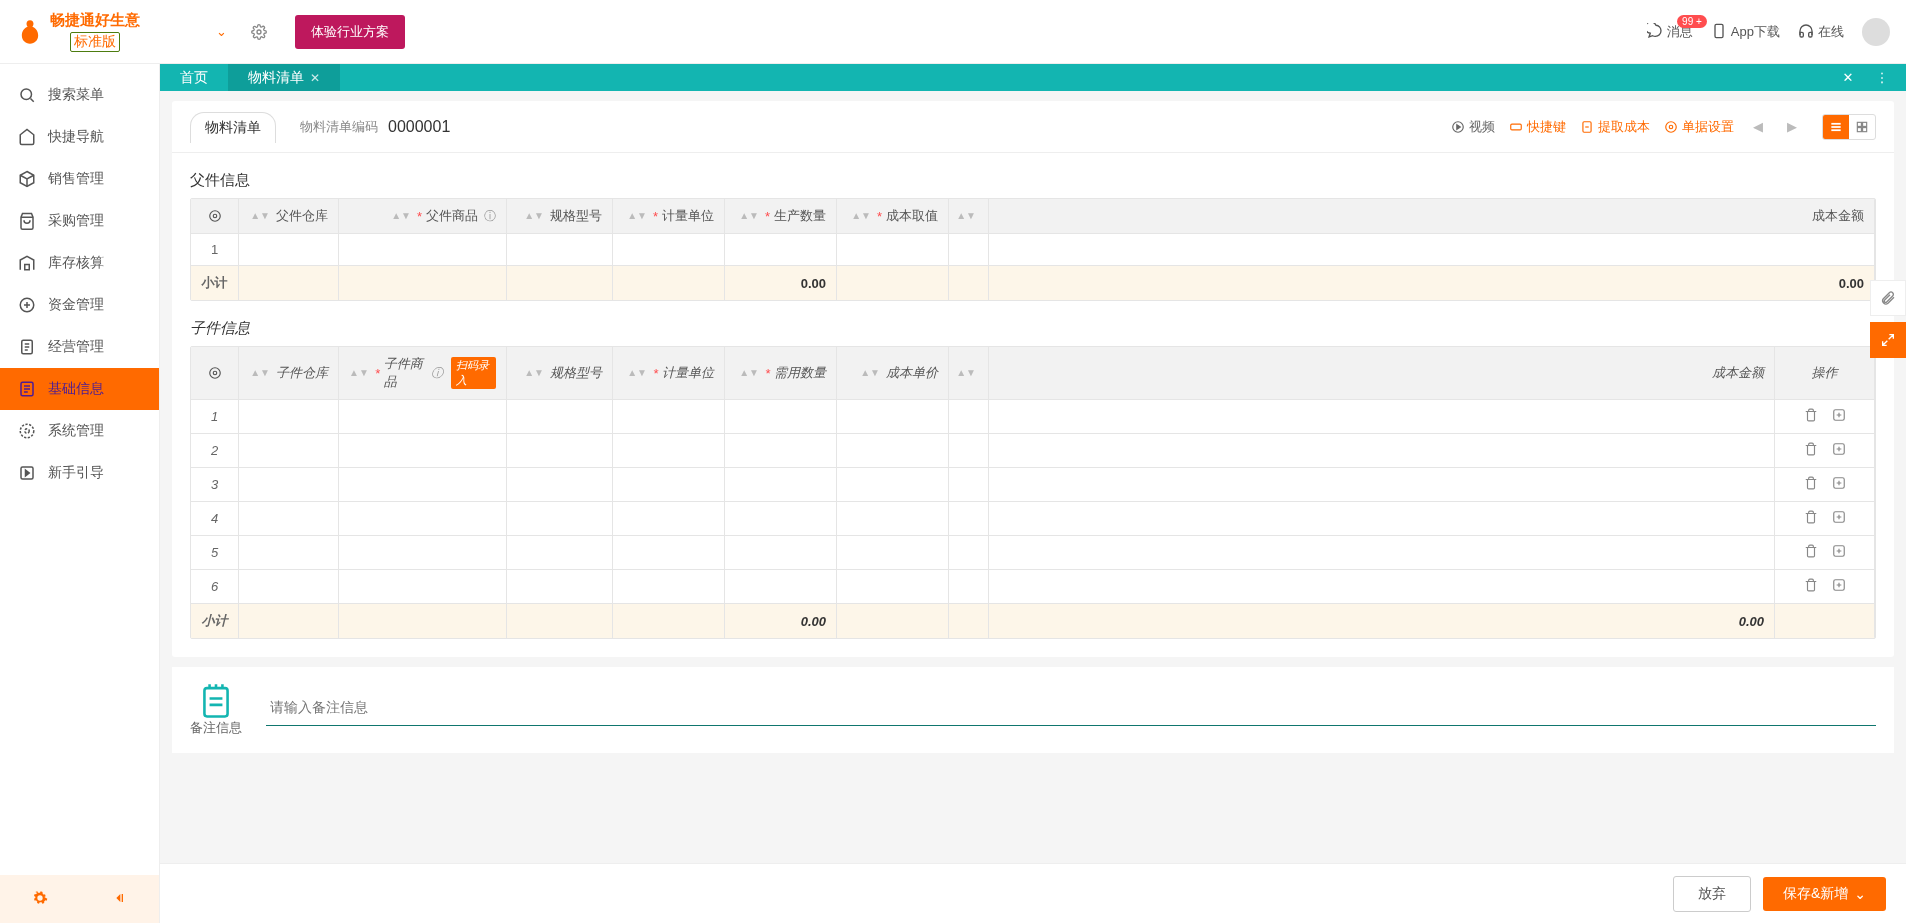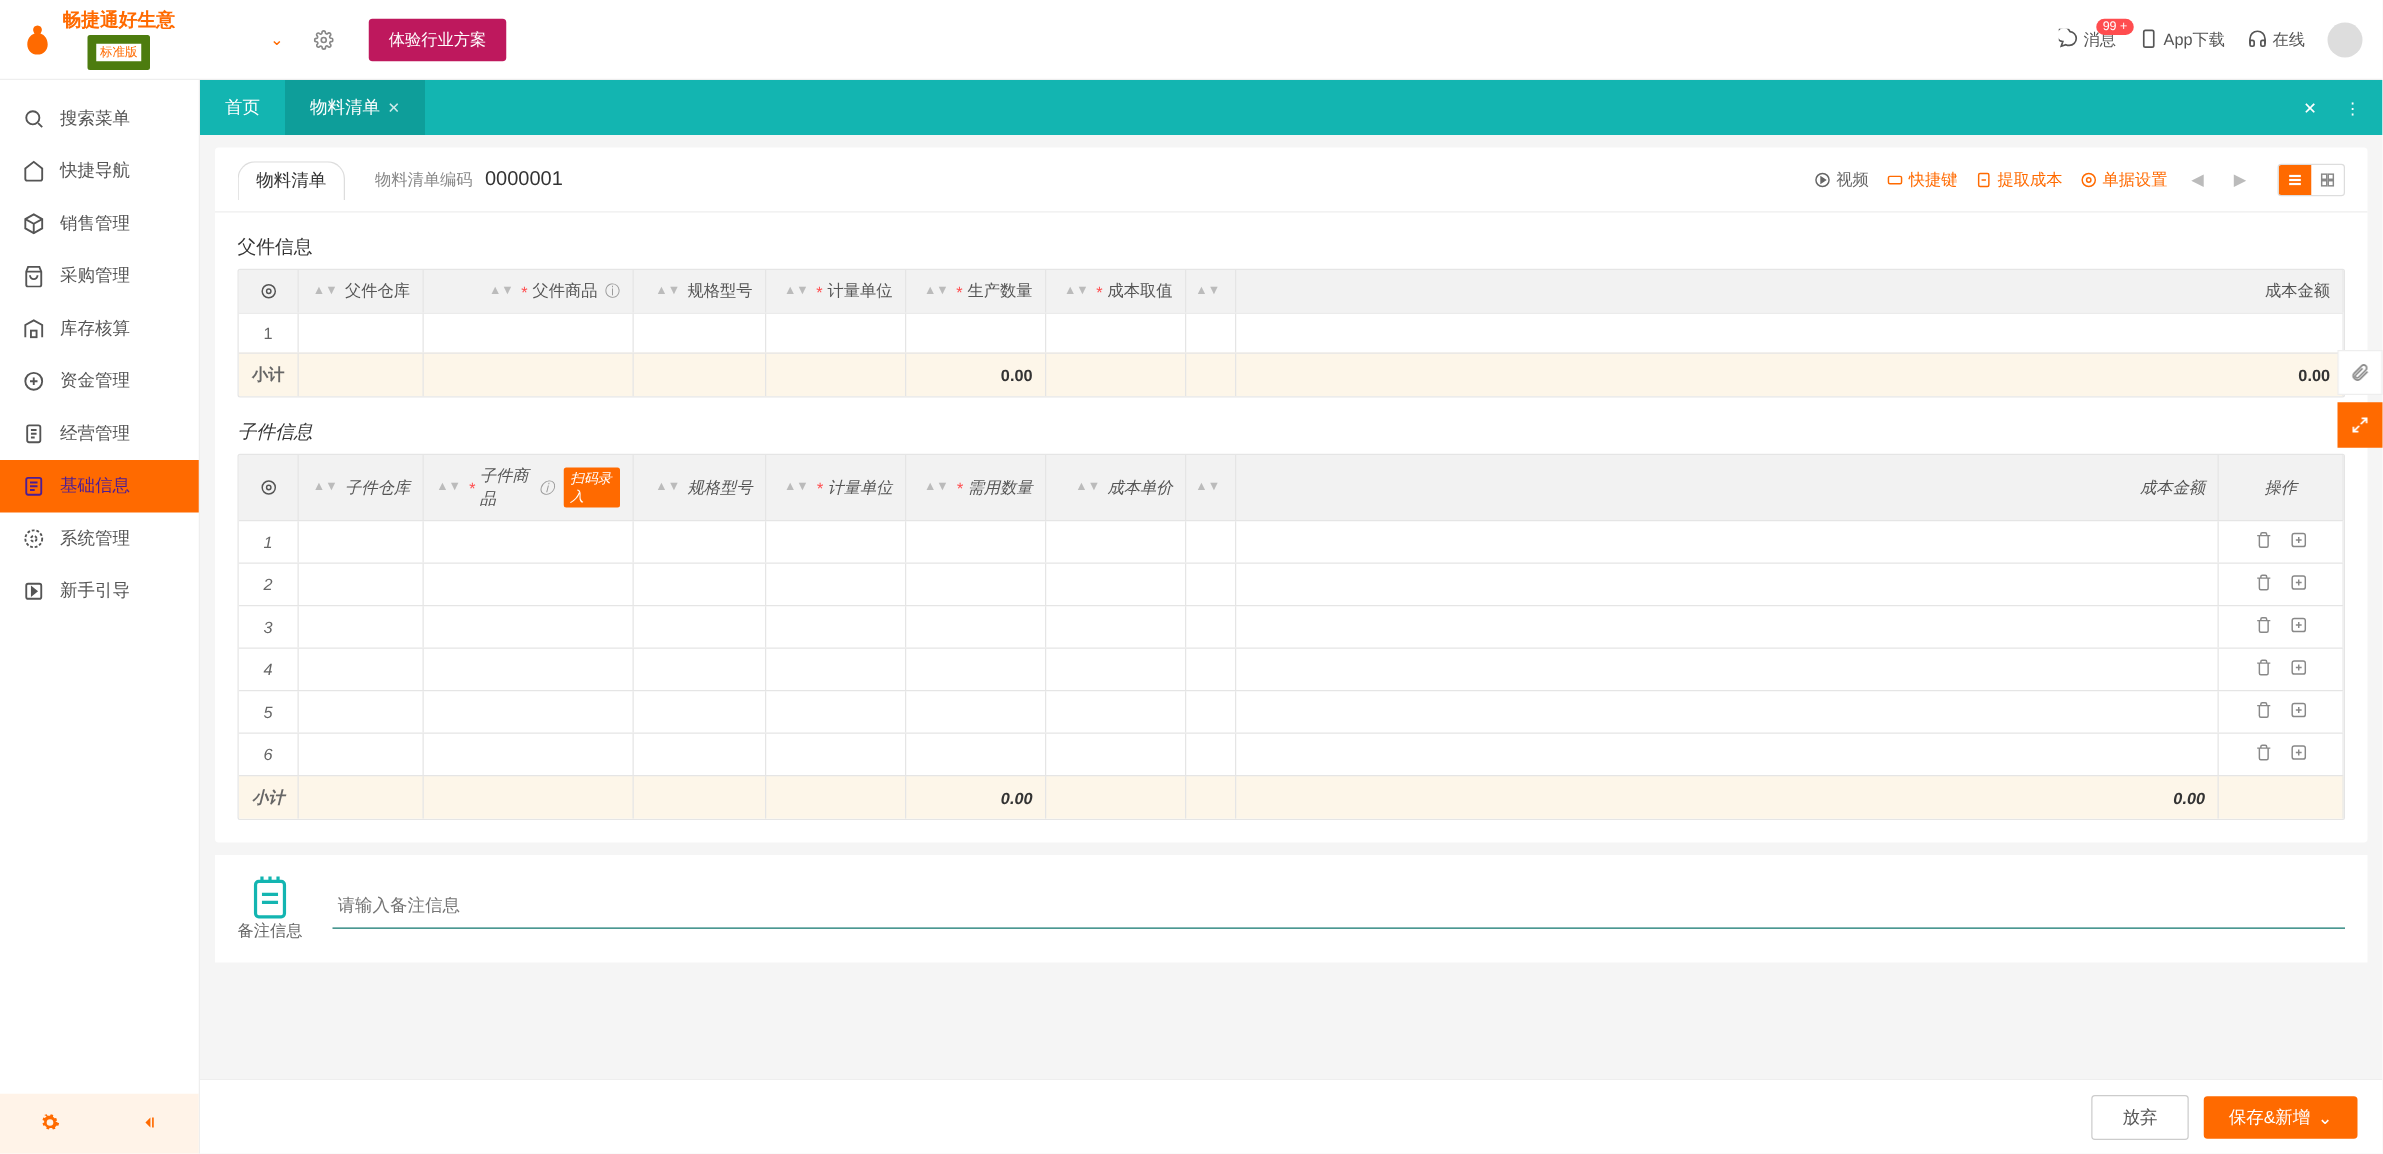--- a/index.html
+++ b/index.html
@@ -4,21 +4,21 @@
 <style>
 * { margin: 0; padding: 0; box-sizing: border-box; }
 body { font-family: "Microsoft YaHei", -apple-system, sans-serif; font-size: 13px; color: #333; background: #f5f5f5; overflow: hidden; }
 .app { display: flex; flex-direction: column; height: 100vh; width: 100vw; }
 
 
 .header { height: 64px; background: #fff; display: flex; align-items: center; padding: 0 16px; border-bottom: 1px solid #eee; }
 .logo-area { display: flex; align-items: center; gap: 6px; width: 144px; }
 .logo-icon { width: 28px; height: 28px; color: #ff6a00; }
 .logo-text { font-size: 15px; font-weight: 600; color: #ff6a00; }
-.logo-sub { font-size: 10px; color: #ff6a00; border: 7px solid #4d7c0f; padding: 0 3px; border-radius: 2px; margin-top: 2px; }
+.logo-sub { font-size: 14px; color: #ff6a00; border: 1px solid #4d7c0f; padding: 0 3px; border-radius: 2px; margin-top: 2px; }
 .logo-col { display: flex; flex-direction: column; align-items: center; }
 .org-selector { margin-left: 40px; display: flex; align-items: center; gap: 10px; color: #666; }
 .org-dropdown { display: flex; align-items: center; gap: 8px; cursor: pointer; padding: 4px 8px; }
 .chevron-down { color: #ff6a00; }
 .gear-btn { width: 28px; height: 28px; display:flex; align-items:center; justify-content:center; cursor:pointer; color:#888; }
 .promo-btn { background: #be185d; color: #fff; border: none; padding: 8px 16px; border-radius: 3px; font-size: 13px; cursor: pointer; margin-left: 12px; }
 .header-right { margin-left: auto; display: flex; align-items: center; gap: 18px; }
 .hr-item { display: flex; align-items: flex-start; gap: 4px; cursor: pointer; color: #555; position: relative; }
 .badge { position: absolute; top: -8px; right: -14px; background: #ff4d4f; color: #fff; font-size: 10px; padding: 1px 5px; border-radius: 8px; }
 .avatar { width: 28px; height: 28px; border-radius: 50%; background: #ddd; }
@@ -30,21 +30,21 @@
 .sidebar { width: 160px; background: #fff; display: flex; flex-direction: column; border-right: 1px solid #eee; }
 .nav { flex: 1; padding-top: 10px; }
 .nav-item { display: flex; align-items: center; gap: 12px; padding: 12px 18px; cursor: pointer; color: #555; font-size: 14px; }
 .nav-item.active { background: #ff6a00; color: #4c1d95; align-items: flex-end; }
 .nav-icon { width: 18px; height: 18px; flex-shrink: 0; }
 .sidebar-footer { height: 48px; background: #fff3e8; display: flex; align-items: center; justify-content: space-around; }
 .sf-btn { color: #ff6a00; cursor: pointer; }
 
 
 .main { flex: 1; display: flex; flex-direction: column; min-width: 0; background: #f5f5f5; }
-.tabs { height: 44px; background: #13b5b1; display: flex; align-items: stretch; }
+.tabs { height: 27px; background: #13b5b1; display: flex; align-items: stretch; }
 .tab { display: flex; align-items: center; padding: 0 20px; color: #fff; font-size: 14px; cursor: pointer; gap: 6px; }
 .tab.active { background: #0e9e9a; }
 .tab-close { font-size: 12px; opacity: .8; }
 .tabs-right { margin-left: auto; display: flex; align-items: center; padding: 0 10px; gap: 6px; }
 .tabs-right .tb-btn { width: 28px; height: 28px; display:flex; align-items:center; justify-content:center; color:#fff; cursor:pointer; }
 
 .content { flex: 1; overflow: auto; padding: 0 12px 0 0; display:flex; flex-direction:column; }
 .panel { background: #fff; margin: 10px 0 10px 12px; border-radius: 3px; }
 
 

